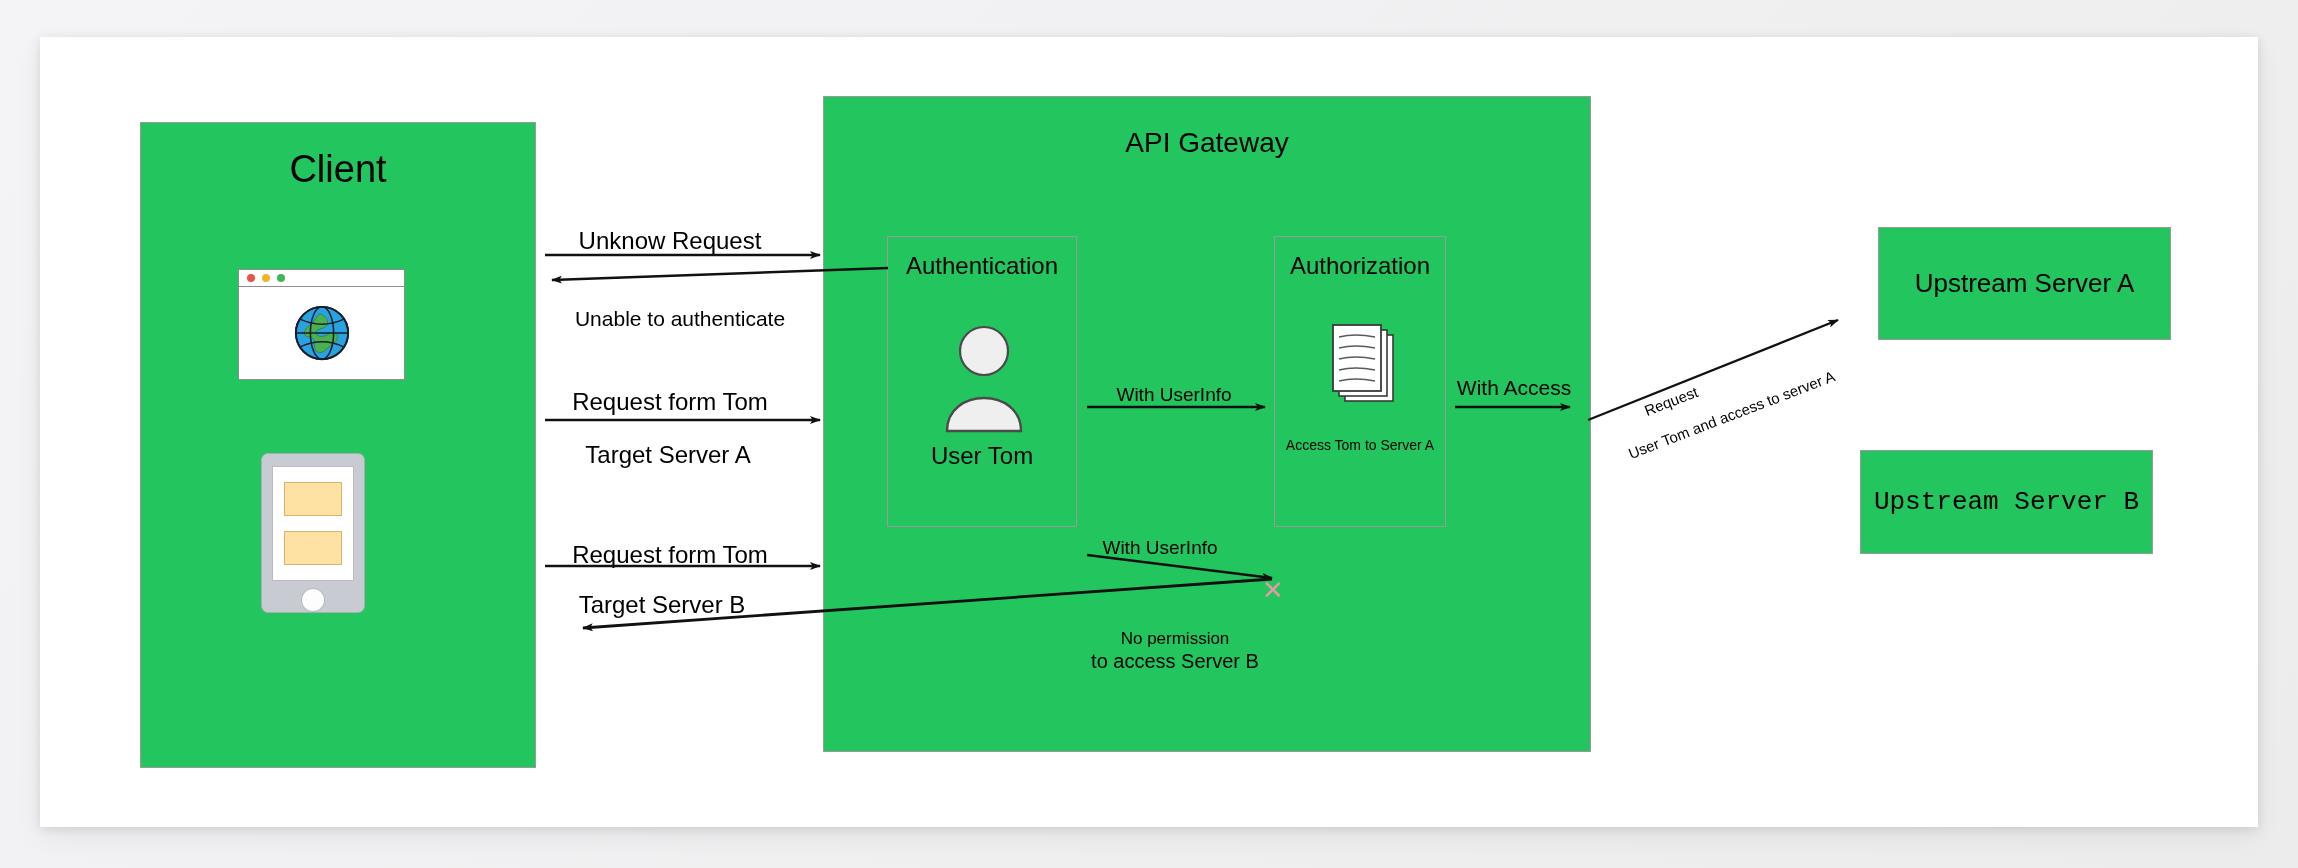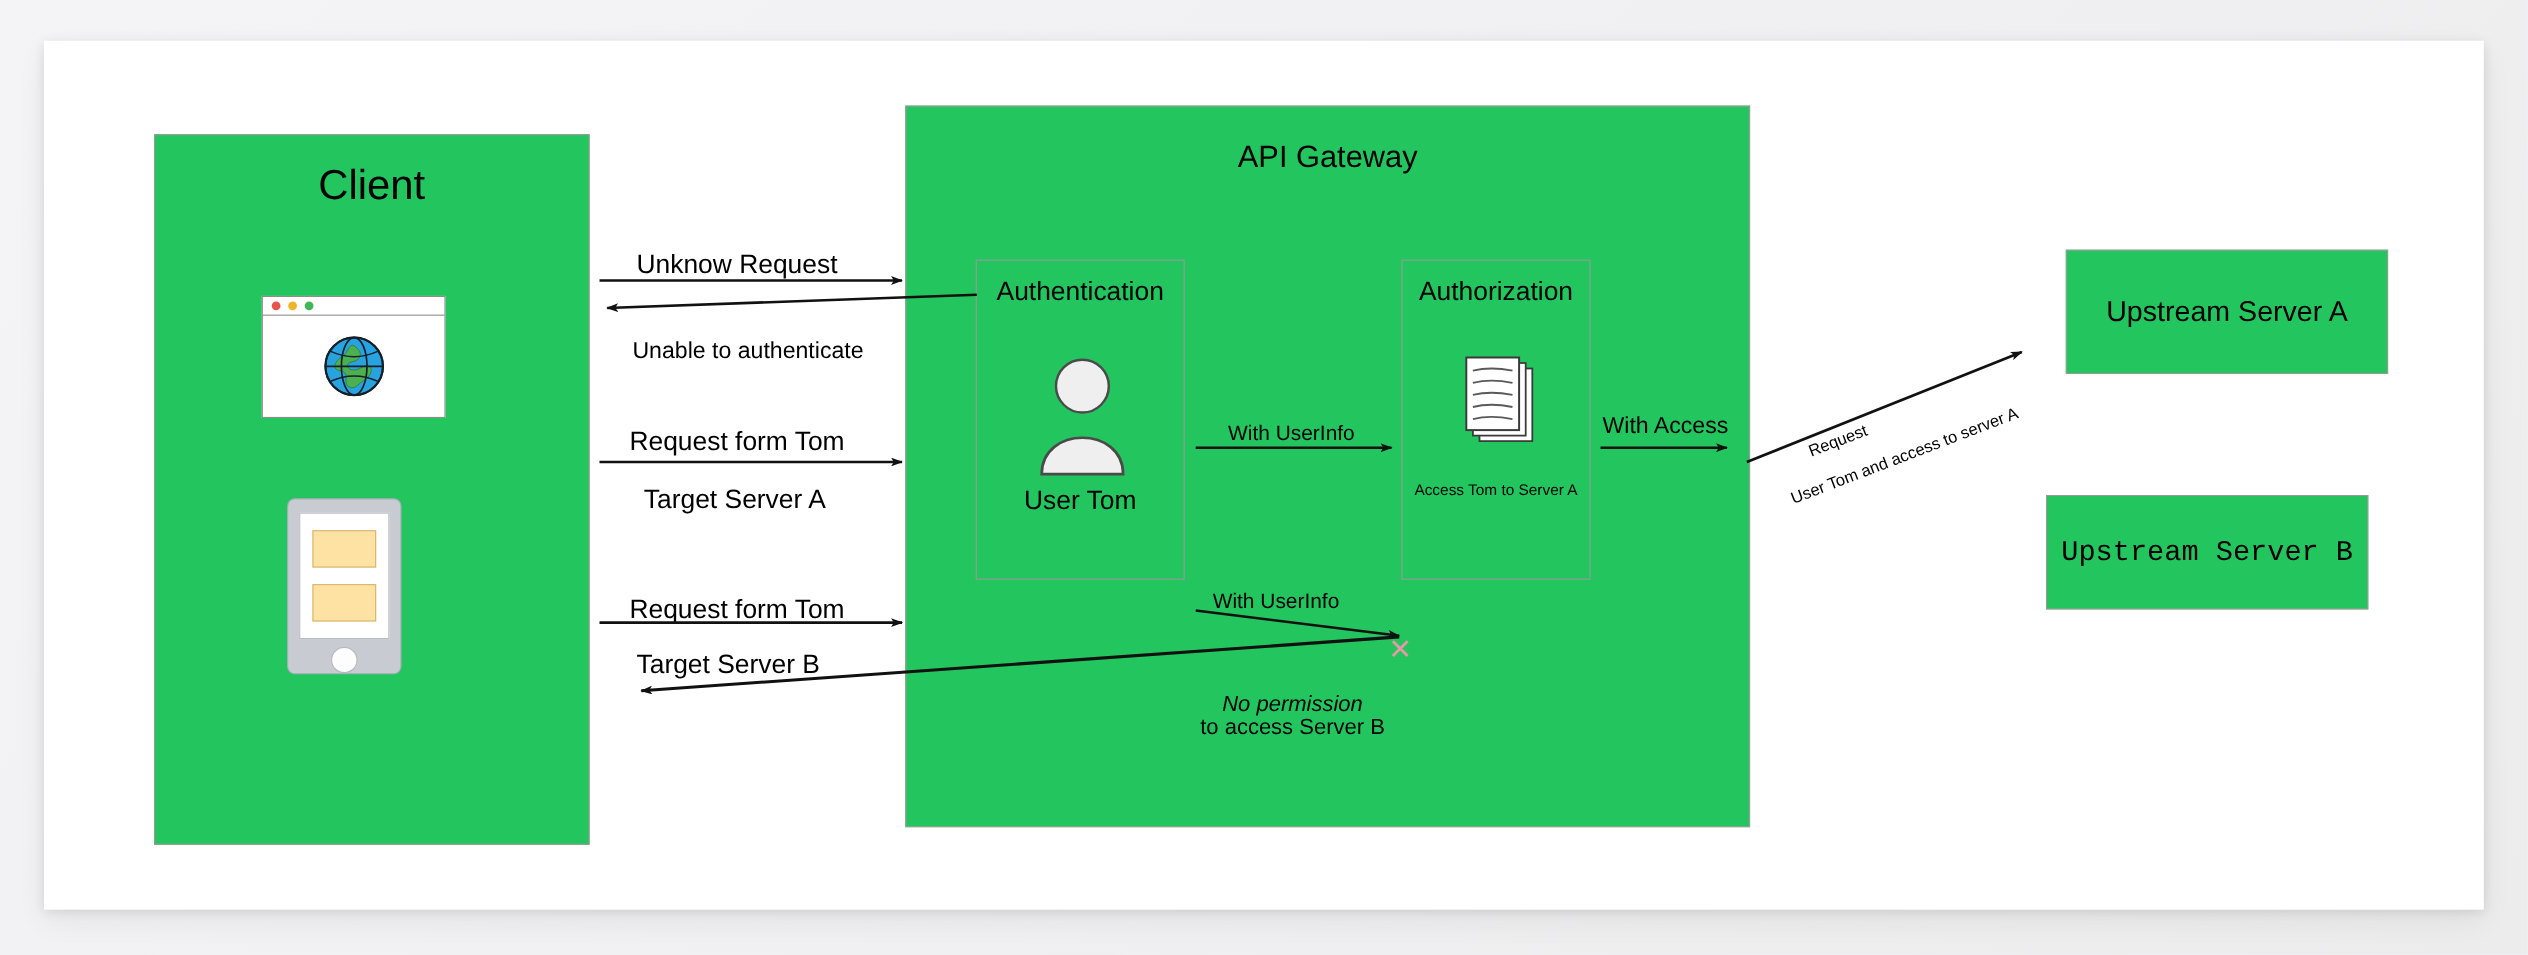--- a/index.html
+++ b/index.html
@@ -226,21 +226,21 @@
     <div class="flab c" style="left:630px; top:504px; font-size:24px;">Request form Tom</div>
 
     <div class="flab c" style="left:622px; top:554px; font-size:24px;">Target Server B</div>
 
     <div class="flab c" style="left:1134px; top:347px; font-size:19px;">With UserInfo</div>
 
     <div class="flab c" style="left:1120px; top:500px; font-size:19px;">With UserInfo</div>
 
     <div class="flab c" style="left:1474px; top:339px; font-size:21px;">With Access</div>
 
-    <div class="flab c" style="left:1135px; top:592px; font-size:20px;font-style:italic;">No permission</div>
+    <div class="flab c" style="left:1135px; top:592px; font-size:17px;">No permission</div>
     <div class="flab c" style="left:1135px; top:613px; font-size:20px;">to access Server B</div>
 
     <div class="rot-label" style="left:1608px; top:365px; font-size:15px; transform:rotate(-21deg);">Request</div>
 
     <div class="rot-label" style="left:1592px; top:408px; font-size:15px; transform:rotate(-21deg);">User Tom and access to server A</div>
 
     <div class="xmark" style="left:1222px; top:540px; font-size:26px;">✕</div>
   </div>
 
   <svg id="arrows">

